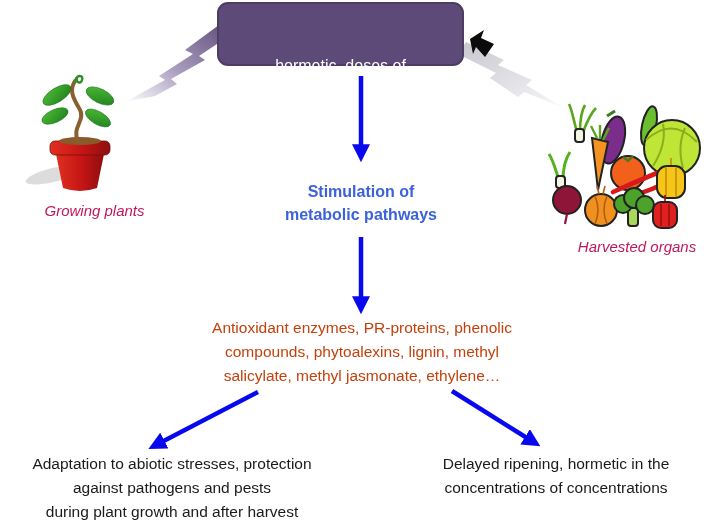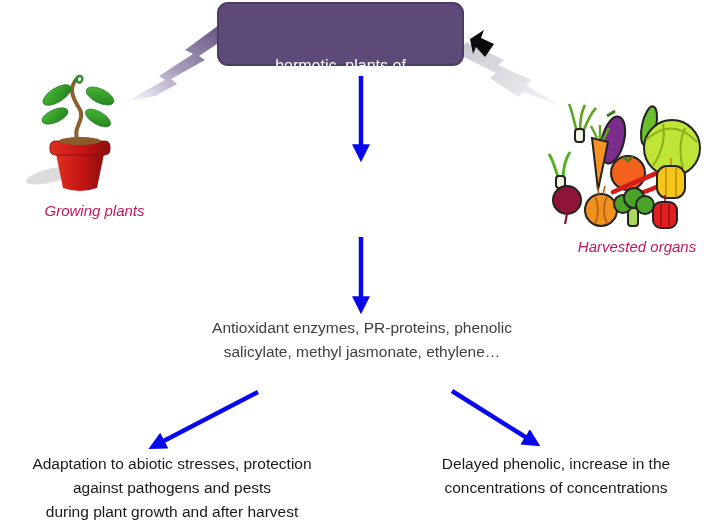--- a/index.html
+++ b/index.html
@@ -20,21 +20,21 @@
   #caption-left{left:12px;top:202px;width:165px;}
   #caption-right{left:557px;top:238px;width:160px;}
 
   
   #stim-text{left:246px;top:180px;width:230px;text-align:center;
     color:#3B62D9;font-weight:bold;font-size:16px;line-height:23px;}
   #stim-text .ln{white-space:nowrap;}
 
   
   #mediators{left:162px;top:316px;width:400px;text-align:center;
-    color:#404040;font-size:15.5px;line-height:24px;}
+    color:#c2410c;font-size:15.5px;line-height:24px;}
   #mediators .ln{white-space:nowrap;}
 
   
   .outcome{text-align:center;color:#1A1A1A;font-size:15.5px;line-height:24px;}
   .outcome .ln{white-space:nowrap;}
   #outcome-left{left:-4px;top:452px;width:352px;}
   #outcome-right{left:406px;top:452px;width:300px;}
 
   svg{display:block;}
   .nopaint{pointer-events:none;}
@@ -157,38 +157,41 @@
         <path d="M0,0 L10,5 L0,10 z" fill="#0808EE"></path>
       </marker>
     </defs>
     <line x1="361" y1="76" x2="361" y2="156" stroke="#0808EE" stroke-width="4.5" marker-end="url(#ah)"></line>
     <line x1="361" y1="237" x2="361" y2="308" stroke="#0808EE" stroke-width="4.5" marker-end="url(#ah)"></line>
     <line x1="258" y1="392" x2="154" y2="446" stroke="#0808EE" stroke-width="4.5" marker-end="url(#ah)"></line>
     <line x1="452" y1="391" x2="535" y2="443" stroke="#0808EE" stroke-width="4.5" marker-end="url(#ah)"></line>
   </svg>
 
   <div id="top-box" class="abs">
-    <div class="ln">hormetic  plants of</div>
+    <div class="ln">hormetic  doses of</div>
   </div>
 
   <div id="caption-left" class="abs caption">Growing plants</div>
   <div id="caption-right" class="abs caption">Harvested organs</div>
 
   <div id="stim-text" class="abs">
+    <div class="ln">Stimulation of</div>
+    <div class="ln">metabolic pathways</div>
   </div>
 
   <div id="mediators" class="abs">
     <div class="ln">Antioxidant enzymes, PR-proteins, phenolic</div>
+    <div class="ln">compounds, phytoalexins, lignin, methyl</div>
     <div class="ln">salicylate, methyl jasmonate, ethylene…</div>
   </div>
 
   <div id="outcome-left" class="abs outcome">
     <div class="ln">Adaptation to abiotic stresses, protection</div>
     <div class="ln">against pathogens and pests</div>
     <div class="ln">during plant growth and after harvest</div>
   </div>
 
   <div id="outcome-right" class="abs outcome">
-    <div class="ln">Delayed phenolic, increase in the</div>
+    <div class="ln">Delayed ripening, hormetic in the</div>
     <div class="ln">concentrations of concentrations</div>
   </div>
 
 </div>
 
 </body></html>

